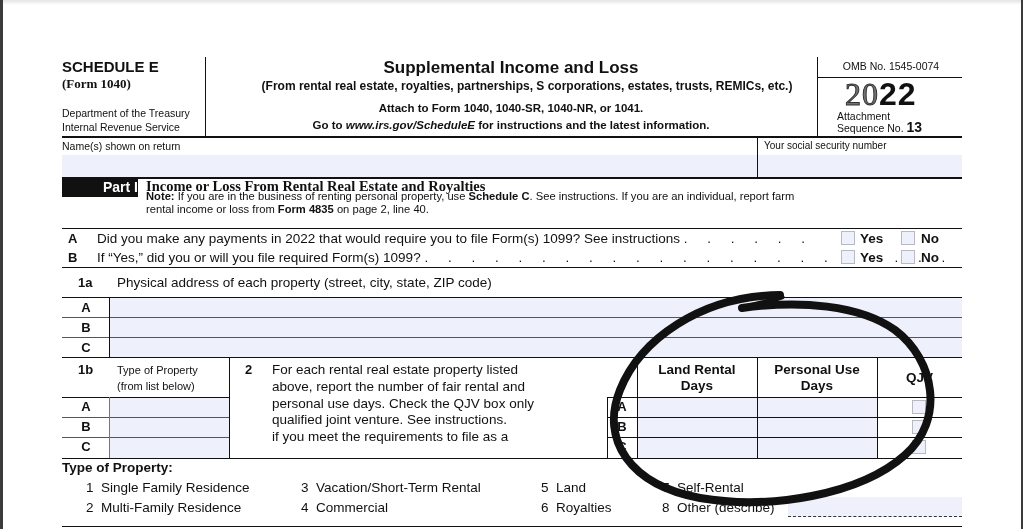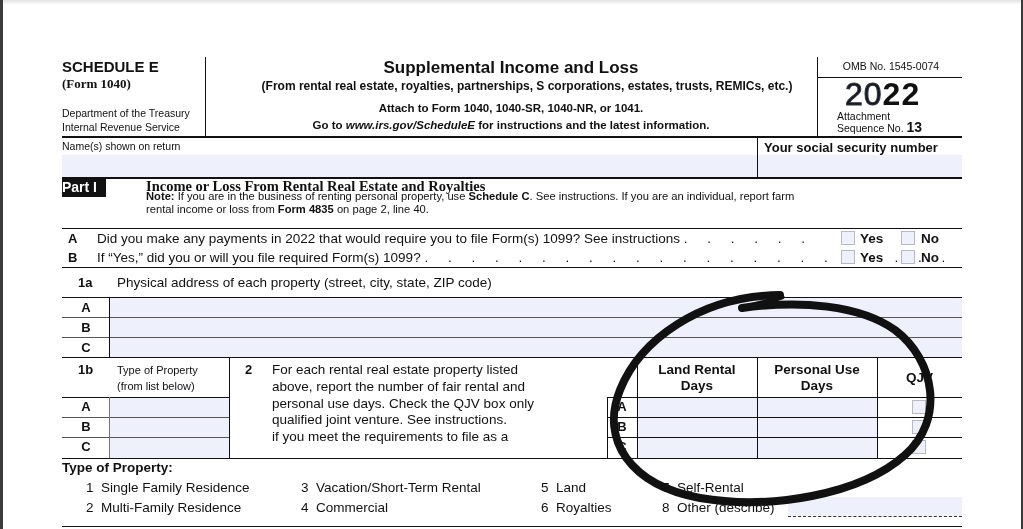--- a/index.html
+++ b/index.html
@@ -22,29 +22,29 @@
   .dept { left: 62px; top: 106px; font-size: 10.5px; line-height: 14px; }
 
   .main-title { left: 205px; top: 58px; width: 612px; text-align: center; font-size: 17px; font-weight: bold; }
   .subtitle { left: 205px; top: 79px; width: 612px; text-align: center; font-size: 12px; font-weight: bold; padding-left: 32px; }
   .attach { left: 205px; top: 102px; width: 612px; text-align: center; font-size: 11.5px; font-weight: bold; }
   .goto { left: 205px; top: 119px; width: 612px; text-align: center; font-size: 11.5px; font-weight: bold; }
   .goto i { font-style: italic; }
 
   .omb { left: 820px; top: 60px; width: 142px; text-align: center; font-size: 10.5px; }
   .year { left: 845px; top: 76px; font-size: 32px; font-weight: bold; letter-spacing: 1px; line-height: 36px; }
-  .year .outline { color: #0f172a; -webkit-text-stroke: 1px #333; font-weight: normal; }
+  .year .outline { color: #737373; -webkit-text-stroke: 1px #333; font-weight: normal; font-family: Liberation Serif, serif; }
   .attach-seq { left: 837px; top: 111px; font-size: 10.5px; line-height: 11px; }
   .attach-seq b { font-size: 14px; }
 
   .name-label { left: 62px; top: 140px; font-size: 10.5px; }
-  .ssn-label { left: 764px; top: 140px; font-size: 13px; font-weight: bold; }
+  .ssn-label { left: 764px; top: 140px; font-size: 10px; font-weight: normal; }
 
   
-  .part-badge { left: 62px; top: 178px; width: 44px; height: 19px; background: #111; color: #fff; font-size: 14px; font-weight: bold; text-align: left; line-height: 19px; }
+  .part-badge { left: 62px; top: 178px; width: 76px; height: 19px; background: #111; color: #fff; font-size: 14px; font-weight: bold; text-align: right; line-height: 19px; }
   .part-title { left: 146px; top: 178px; font-size: 14.5px; font-weight: bold; font-family: Liberation Serif, serif; }
   .note { left: 146px; top: 190px; font-size: 11.2px; line-height: 13px; width: 800px; }
 
   .q-letter { font-size: 13px; font-weight: bold; }
   .q-text { font-size: 13.5px; }
   .dots { letter-spacing: 8px; }
 
   .cb { position: absolute; width: 14px; height: 14px; border: 1px solid #b9b9c4; background: #eef1fb; }
   .cb-label { position: absolute; font-size: 13.5px; font-weight: bold; }
 

